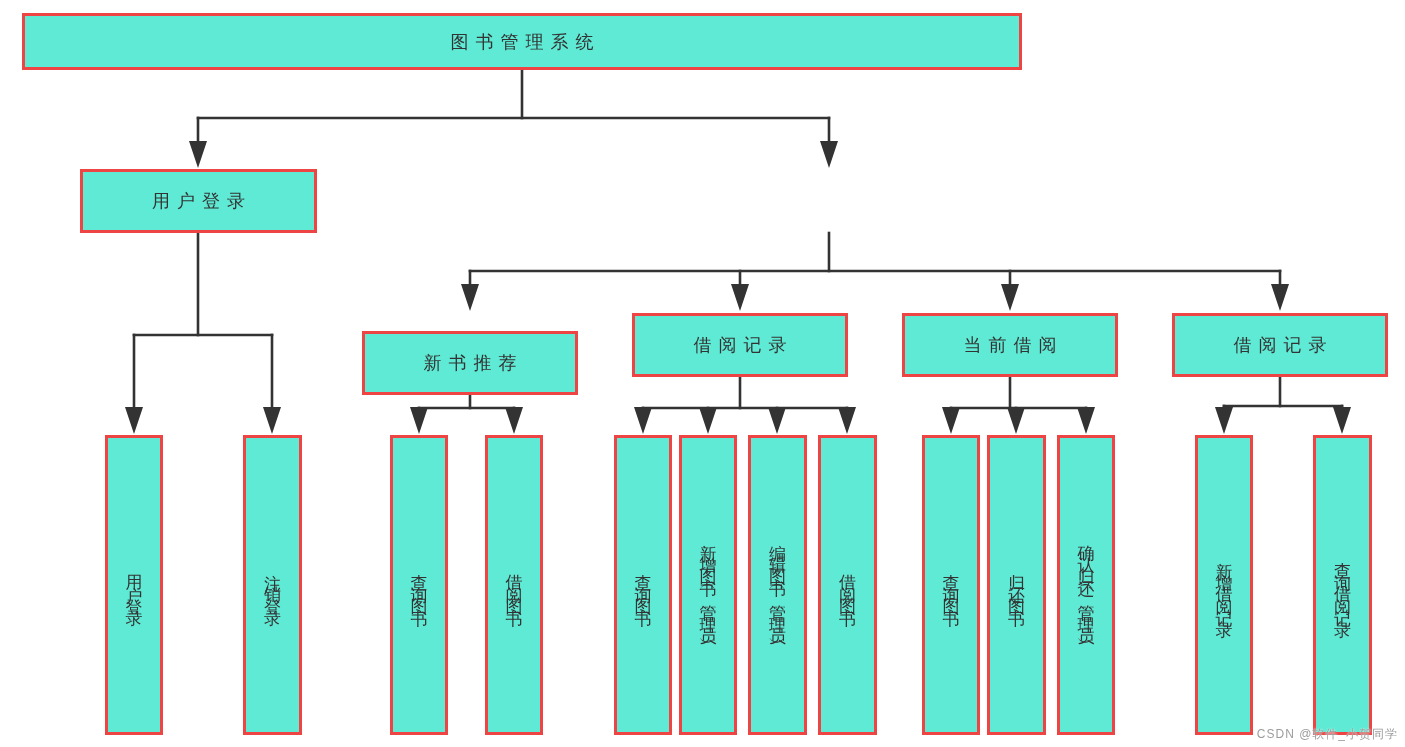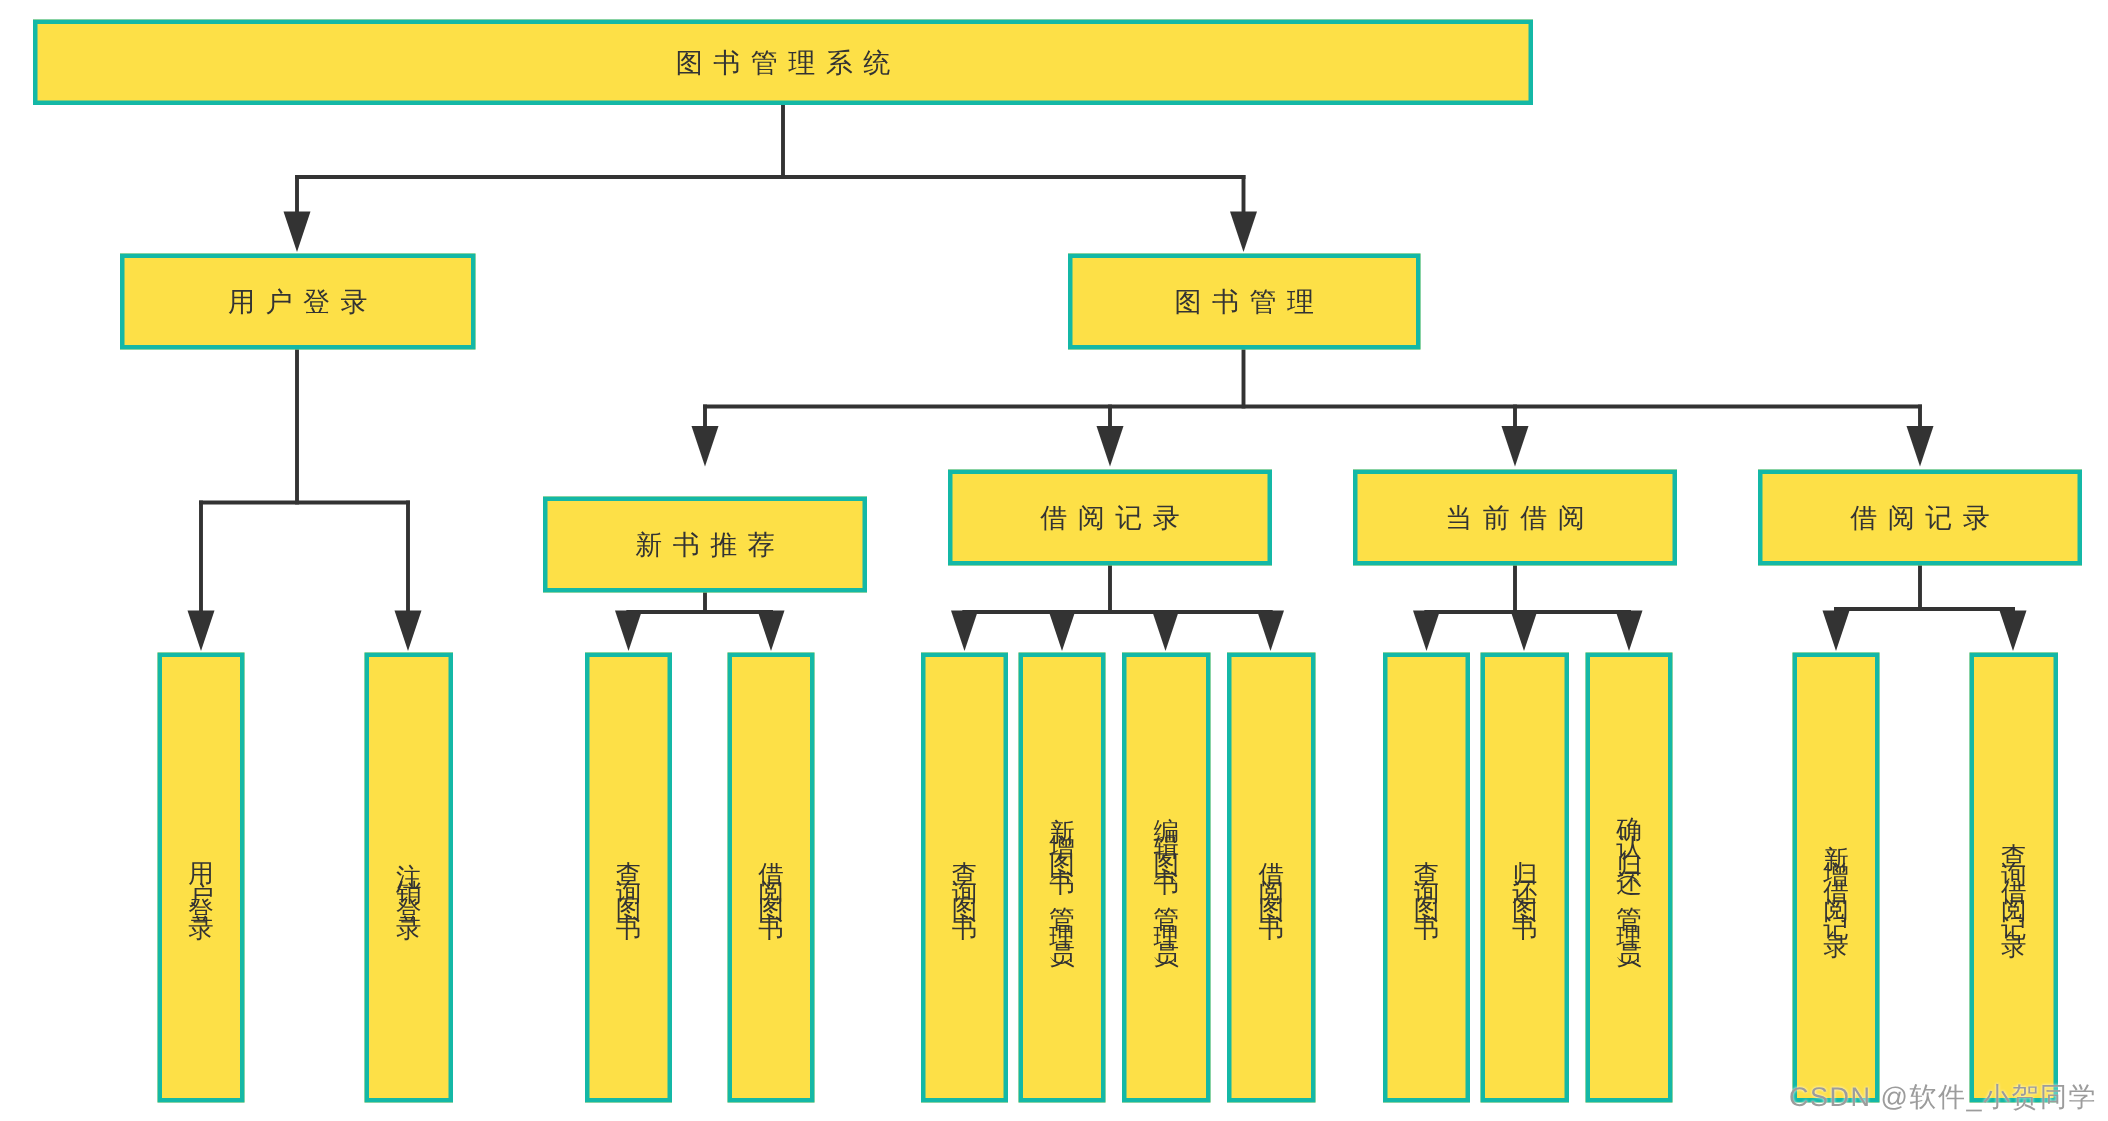--- a/index.html
+++ b/index.html
@@ -13,22 +13,22 @@
   }
   .connectors {
     position: absolute;
     left: 0; top: 0;
     width: 1405px; height: 747px;
     pointer-events: none;
   }
   .node {
     position: absolute;
     box-sizing: border-box;
-    background: #fde047;
-    border: 3px solid #14b8a6;
+    background: #5eead4;
+    border: 3px solid #ef4444;
     color: #333333;
     display: flex;
     align-items: center;
     justify-content: center;
     font-size: 18px;
     line-height: 1;
     letter-spacing: 7px;
     text-indent: 7px; 
     white-space: nowrap;
   }
@@ -37,21 +37,21 @@
     text-orientation: mixed;
     letter-spacing: 12px;
     text-indent: 0;
     white-space: normal;
     font-size: 17px;
   }
   .watermark {
     position: absolute;
     right: 7px;
     bottom: 4px;
-    font-size: 18px;
+    font-size: 12px;
     letter-spacing: 1px;
     color: #9c9c9c;
     text-shadow: 0 0 2px #ffffff;
   }
 </style>
 </head>
 <body>
 
 <div class="canvas">
 
@@ -120,21 +120,20 @@
       <polygon points="1007,407 1025,407 1016,434"></polygon>
       <polygon points="1077,407 1095,407 1086,434"></polygon>
       <polygon points="1215,407 1233,407 1224,434"></polygon>
       <polygon points="1333,407 1351,407 1342,434"></polygon>
     </g>
   </svg>
 
   <div class="node" style="left:22px; top:13px; width:1000px; height:57px;">图书管理系统</div>
 
   <div class="node" style="left:80px; top:169px; width:237px; height:64px;">用户登录</div>
-  <div class="node" style="left:712px; top:169px; width:235px; height:64px;">图书管理</div>
 
   <div class="node" style="left:362px; top:331px; width:216px; height:64px;">新书推荐</div>
   <div class="node" style="left:632px; top:313px; width:216px; height:64px;">借阅记录</div>
   <div class="node" style="left:1172px; top:313px; width:216px; height:64px;">借阅记录</div>
   <div class="node" style="left:902px; top:313px; width:216px; height:64px;">当前借阅</div>
 
   <div class="node v" style="left:105px; top:435px; width:58px; height:300px;">用户登录</div>
   <div class="node v" style="left:243px; top:435px; width:59px; height:300px;">注销登录</div>
 
   <div class="node v" style="left:390px; top:435px; width:58px; height:300px;">查询图书</div>

